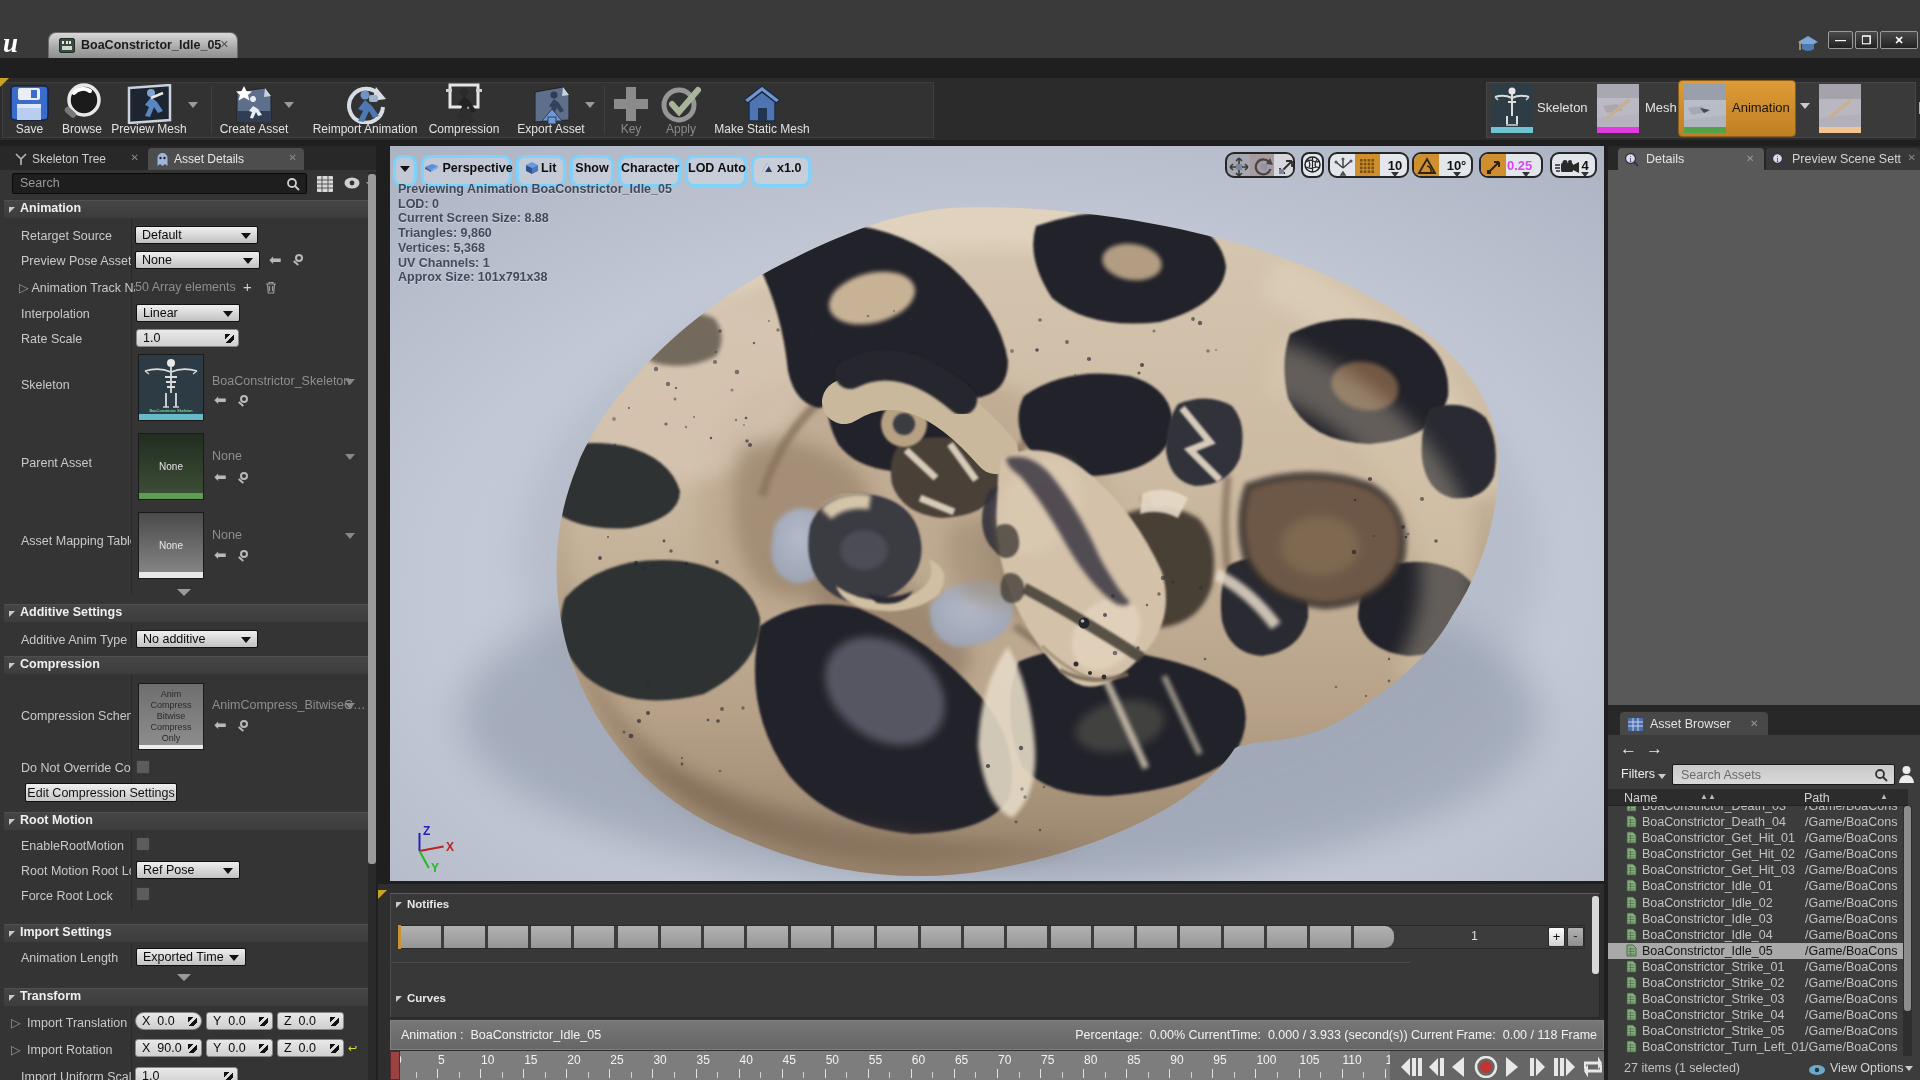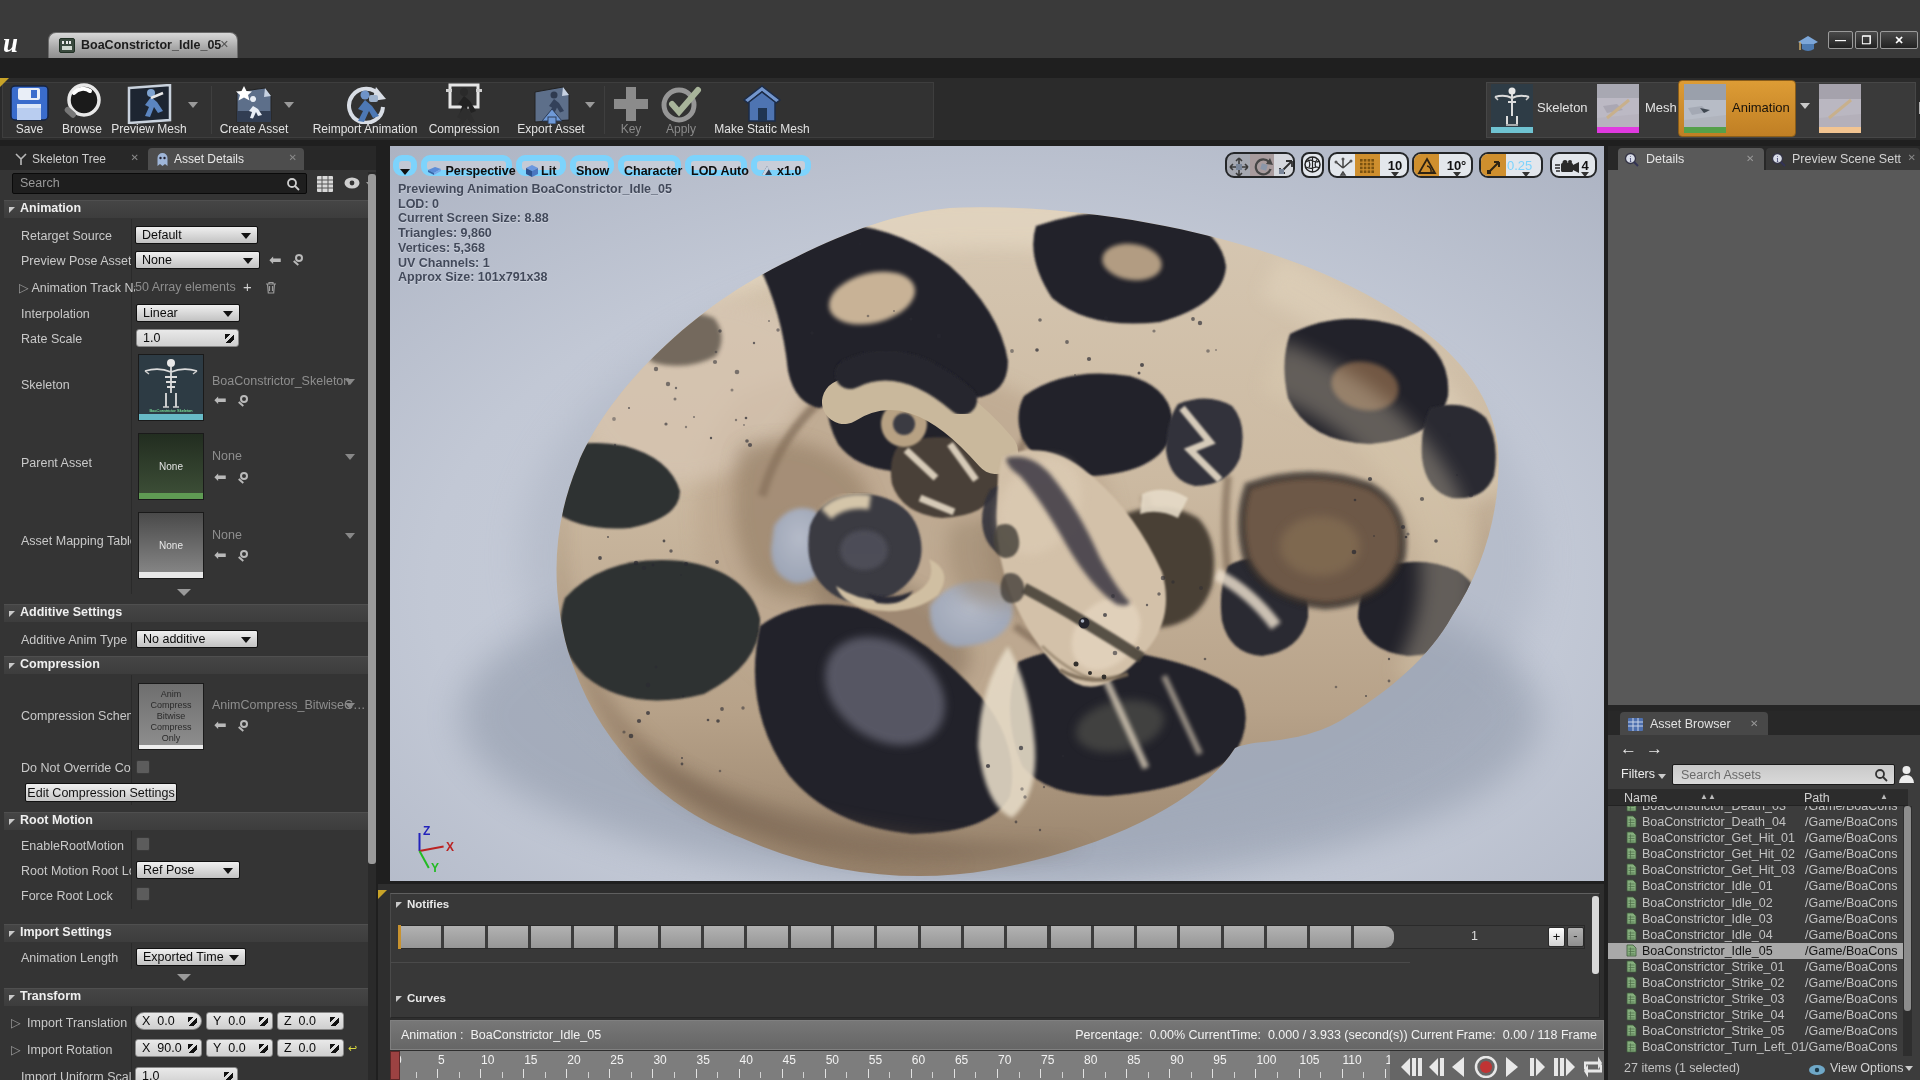--- a/index.html
+++ b/index.html
@@ -55,21 +55,21 @@
 .downexp { position:absolute; width:0; height:0; border-left:7px solid transparent; border-right:7px solid transparent; border-top:7px solid #9a9a9a; }
 
 
 #rpanel { left:1608px; top:146px; width:312px; height:934px; background:#303030; }
 
 
 #bpanel { left:378px; top:884px; width:1226px; height:196px; background:#2e2e2e; }
 
 
 #viewport { left:390px; top:146px; width:1214px; height:735px; }
-.vpbtn { position:absolute; height:21px; border:6px solid #7dd3fc; border-radius:9px; background:rgba(222,226,234,0.42); color:#0e0e0e; font-size:12.5px; font-weight:bold; text-align:center; white-space:nowrap; }
+.vpbtn { position:absolute; height:32px; border:3px solid #7dd3fc; border-radius:9px; background:rgba(222,226,234,0.42); color:#0e0e0e; font-size:12.5px; font-weight:bold; text-align:center; white-space:nowrap; }
 #vpstats { position:absolute; left:8px; top:36px; font-size:12.5px; font-weight:bold; color:#42495a; line-height:14.7px; text-shadow:0 1px 1px rgba(235,238,245,0.55); }
 </style>
 </head>
 <body>
 <div id="root">
   <div class="abs" id="topstrip"></div>
   <div class="abs" id="tabrow"></div>
   <div class="abs" id="doctab">
       <span class="icon"></span>
       <span class="txt">BoaConstrictor_Idle_05</span>
@@ -777,21 +777,21 @@
         </svg>
     <div class="abs" style="left:26px;top:4px;width:33px;font-size:13px;font-weight:bold;color:#111;text-align:center;">10°</div>
     <div class="abs" style="left:39px;top:18px;width:0;height:0;border-left:4px solid transparent;border-right:4px solid transparent;border-top:5px solid #333;"></div>
   </div>
   <div class="abs" style="left:1089px;top:6px;width:64px;height:26px;border:2px solid #242628;border-radius:9px;background:rgba(235,238,242,0.85);overflow:hidden;">
     <div class="abs" style="left:0;top:0;width:25px;height:26px;background:#cf8f2e;"></div>
     <svg class="abs" style="left:4px;top:4px" width="18" height="18" viewBox="0 0 18 18">
           <path d="M4 14 L14 4 M14 4 h-5 M14 4 v5" stroke="#2e2313" stroke-width="2" fill="none"></path>
           <rect x="2" y="12" width="4" height="4" fill="#2e2313"></rect>
         </svg>
-    <div class="abs" style="left:26px;top:4px;width:14px;font-size:13px;font-weight:normal;color:#7dd3fc;text-align:center;">0.25</div>
+    <div class="abs" style="left:26px;top:4px;width:14px;font-size:13px;font-weight:bold;color:#d946ef;text-align:center;">0.25</div>
     <div class="abs" style="left:41px;top:18px;width:0;height:0;border-left:4px solid transparent;border-right:4px solid transparent;border-top:5px solid #333;"></div>
   </div>
   <div class="abs" style="left:1160px;top:6px;width:47px;height:26px;border:2px solid #242628;border-radius:9px;background:rgba(235,238,242,0.85);overflow:hidden;">
     <svg class="abs" style="left:3px;top:5px" width="24" height="16" viewBox="0 0 24 16">
           <rect x="6" y="4" width="12" height="9" rx="1.5" fill="#2a2a2a"></rect>
           <polygon points="18,6 24,3 24,14 18,11" fill="#2a2a2a"></polygon>
           <circle cx="10" cy="3.5" r="2.5" fill="#2a2a2a"></circle>
           <circle cx="15" cy="3" r="2" fill="#2a2a2a"></circle>
           <path d="M0 6 h5 M0 9 h5 M1 12 h4" stroke="#2a2a2a" stroke-width="1.4"></path>
         </svg>

